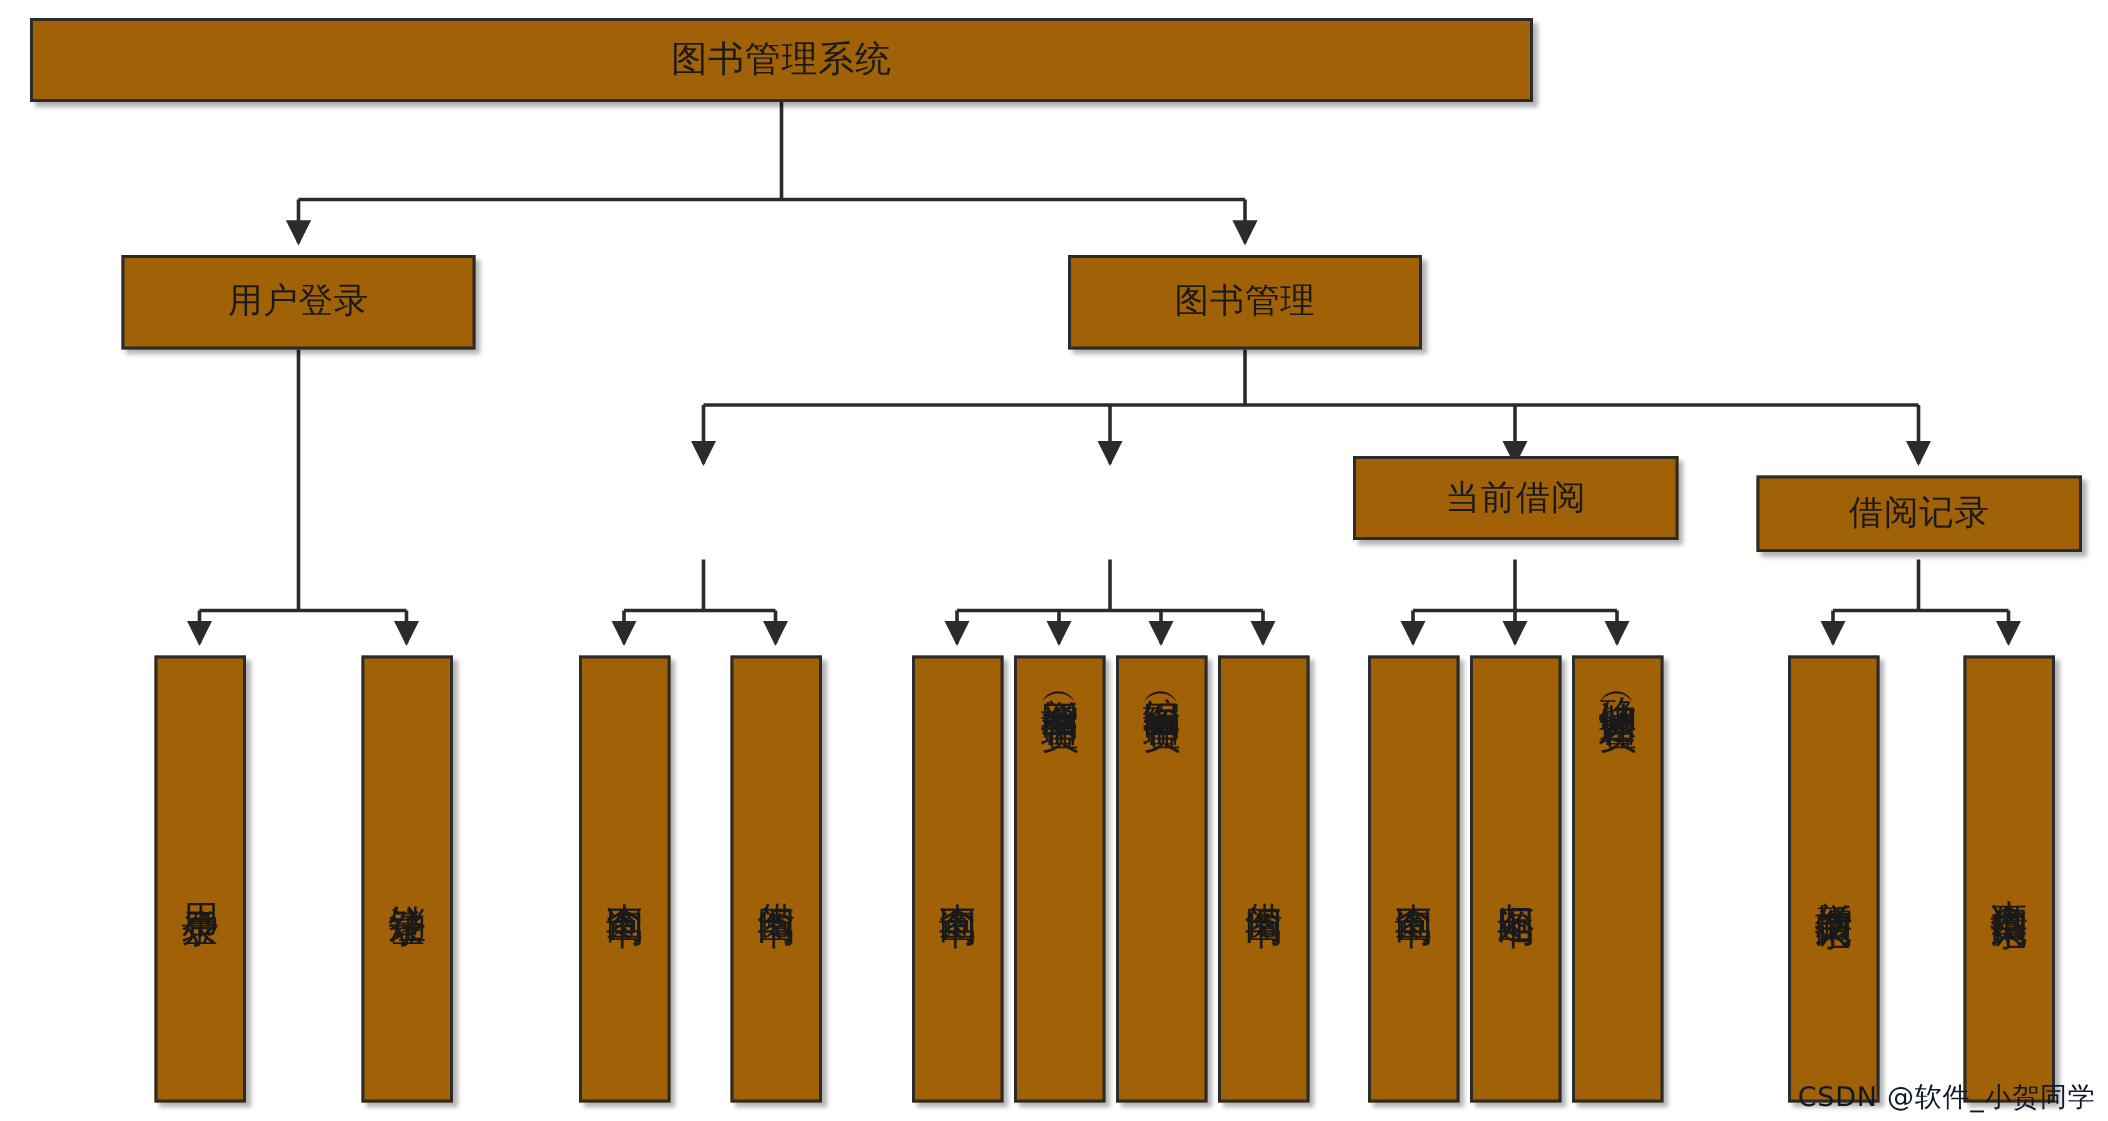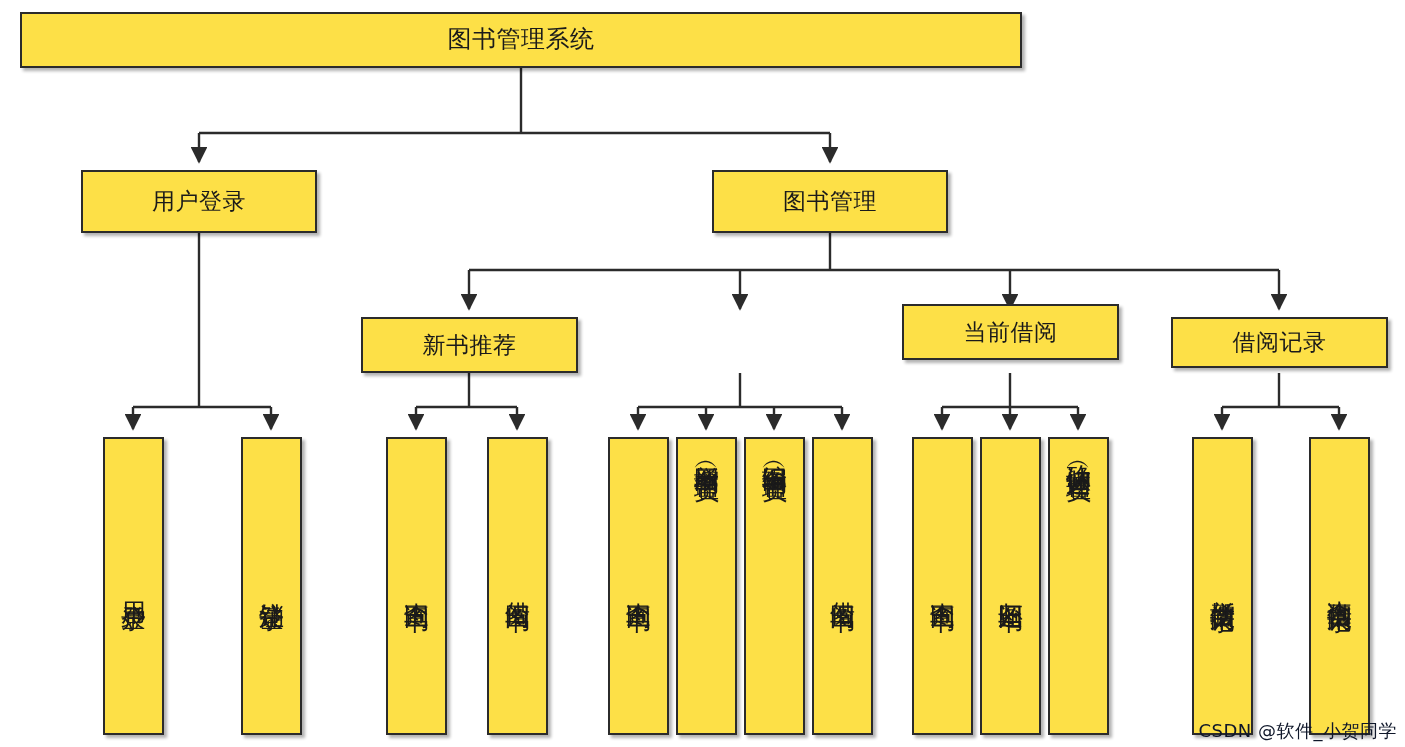--- a/index.html
+++ b/index.html
@@ -22,21 +22,21 @@
   svg.connectors {
     position: absolute;
     left: 0;
     top: 0;
     width: 1405px;
     height: 747px;
   }
   .node {
     position: absolute;
     box-sizing: border-box;
-    background: #fde047;
+    background: #a16207;
     border: 2px solid #2b2b2b;
     box-shadow: 3px 3px 3px rgba(0,0,0,0.30);
     display: flex;
     align-items: center;
     justify-content: center;
     color: #1a1a1a;
     line-height: 1.15;
   }
   .node-label {
     display: block;
@@ -137,23 +137,20 @@
     <span class="node-label">图书管理系统</span>
   </div>
 
   <div class="node horizontal" style="left:81px; top:170px; width:236px; height:63px;">
     <span class="node-label">用户登录</span>
   </div>
   <div class="node horizontal" style="left:712px; top:170px; width:236px; height:63px;align-items:center;">
     <span class="node-label">图书管理</span>
   </div>
 
-  <div class="node horizontal" style="left:361px; top:317px; width:217px; height:56px;">
-    <span class="node-label">新书推荐</span>
-  </div>
   <div class="node horizontal" style="left:902px; top:304px; width:217px; height:56px;">
     <span class="node-label">当前借阅</span>
   </div>
   <div class="node horizontal" style="left:1171px; top:317px; width:217px; height:51px;">
     <span class="node-label">借阅记录</span>
   </div>
 
   <div class="node vertical centered" style="left:103px; top:437px; width:61px; height:298px;">
     <span class="node-label">用户登录</span>
   </div>

